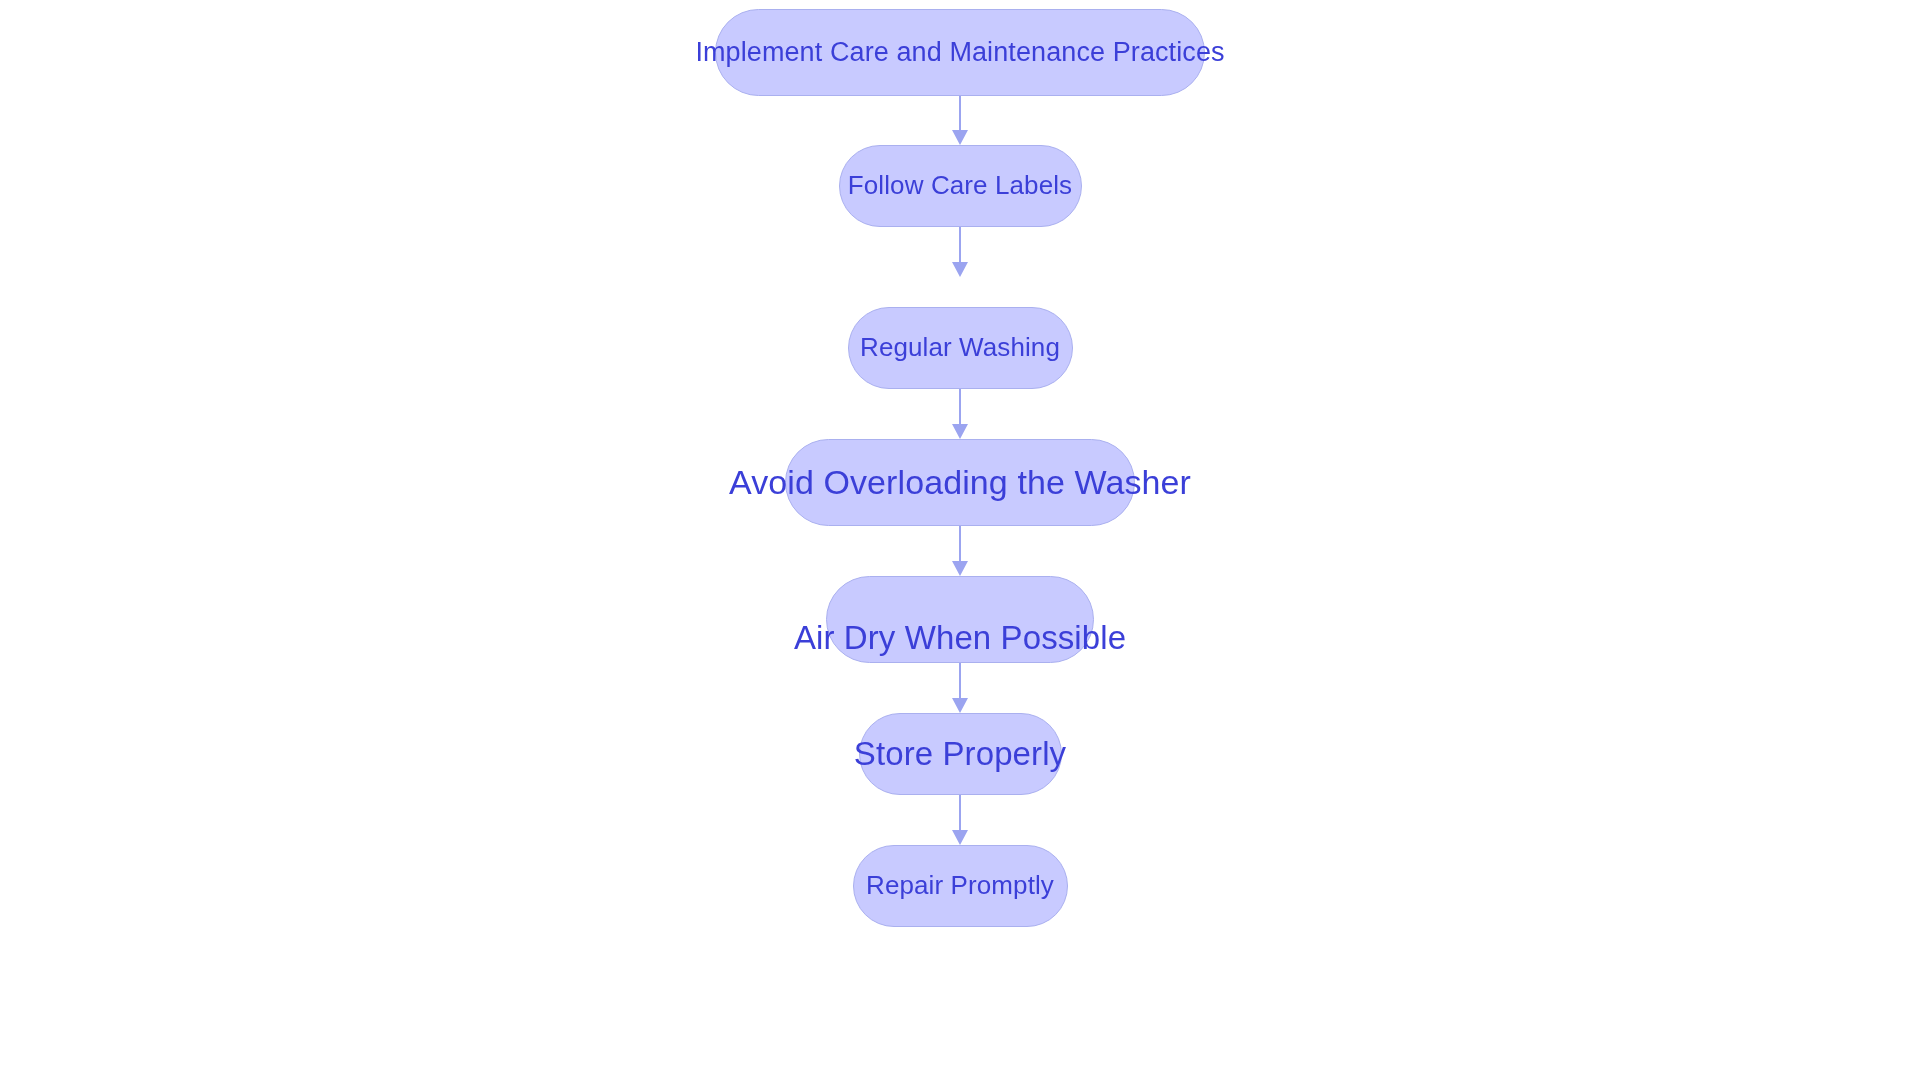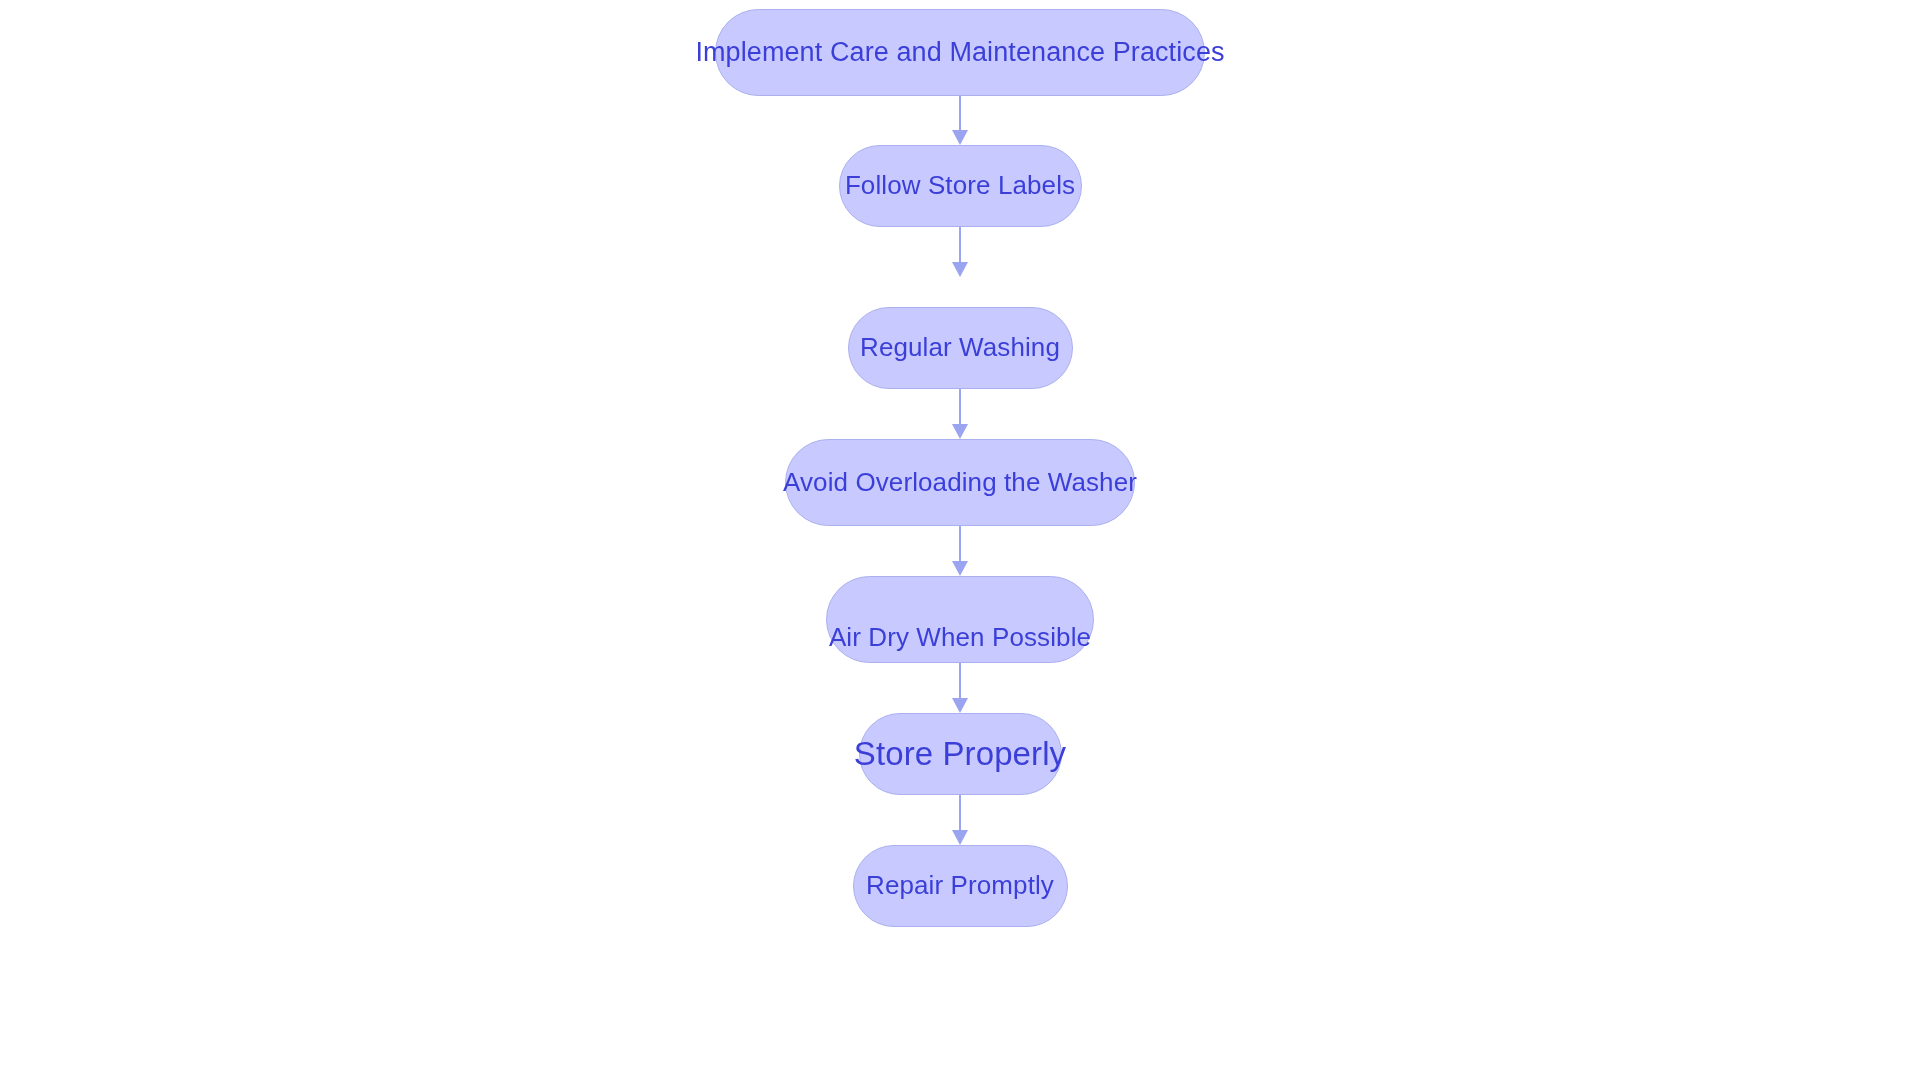--- a/index.html
+++ b/index.html
@@ -73,22 +73,22 @@
   .n1 { width: 243px; height: 82px; }
   .n2 { width: 225px; height: 82px; margin-top: 30px; }
   .n3 { width: 350px; height: 87px; }
   .n4 { width: 268px; height: 87px; }
   .n5 { width: 203px; height: 82px; }
   .n6 { width: 215px; height: 82px; }
 
   .n0 .node-label { font-size: 27px; }
   .n1 .node-label { font-size: 26px; }
   .n2 .node-label { font-size: 26px; }
-  .n3 .node-label { font-size: 26px; }
-  .n4 .node-label { font-size: 26px; margin-top: 37px; }
+  .n3 .node-label { font-size: 34px; }
+  .n4 .node-label { font-size: 33px; margin-top: 37px; }
   .n5 .node-label { font-size: 33px; }
   .n6 .node-label { font-size: 26px; }
 
   .c0 { height: 49px; }
   .c1 { height: 50px; }
   .c2 { height: 50px; }
   .c3 { height: 50px; }
   .c4 { height: 50px; }
   .c5 { height: 50px; }
 
@@ -104,21 +104,21 @@
   <div class="node n0">
     <span class="node-label">Implement Care and Maintenance Practices</span>
   </div>
 
   <div class="connector c0">
     <div class="stem"></div>
     <div class="head"></div>
   </div>
 
   <div class="node n1">
-    <span class="node-label">Follow Store Labels</span>
+    <span class="node-label">Follow Care Labels</span>
   </div>
 
   <div class="connector c1">
     <div class="stem"></div>
     <div class="head"></div>
   </div>
 
   <div class="node n2">
     <span class="node-label">Regular Washing</span>
   </div>

